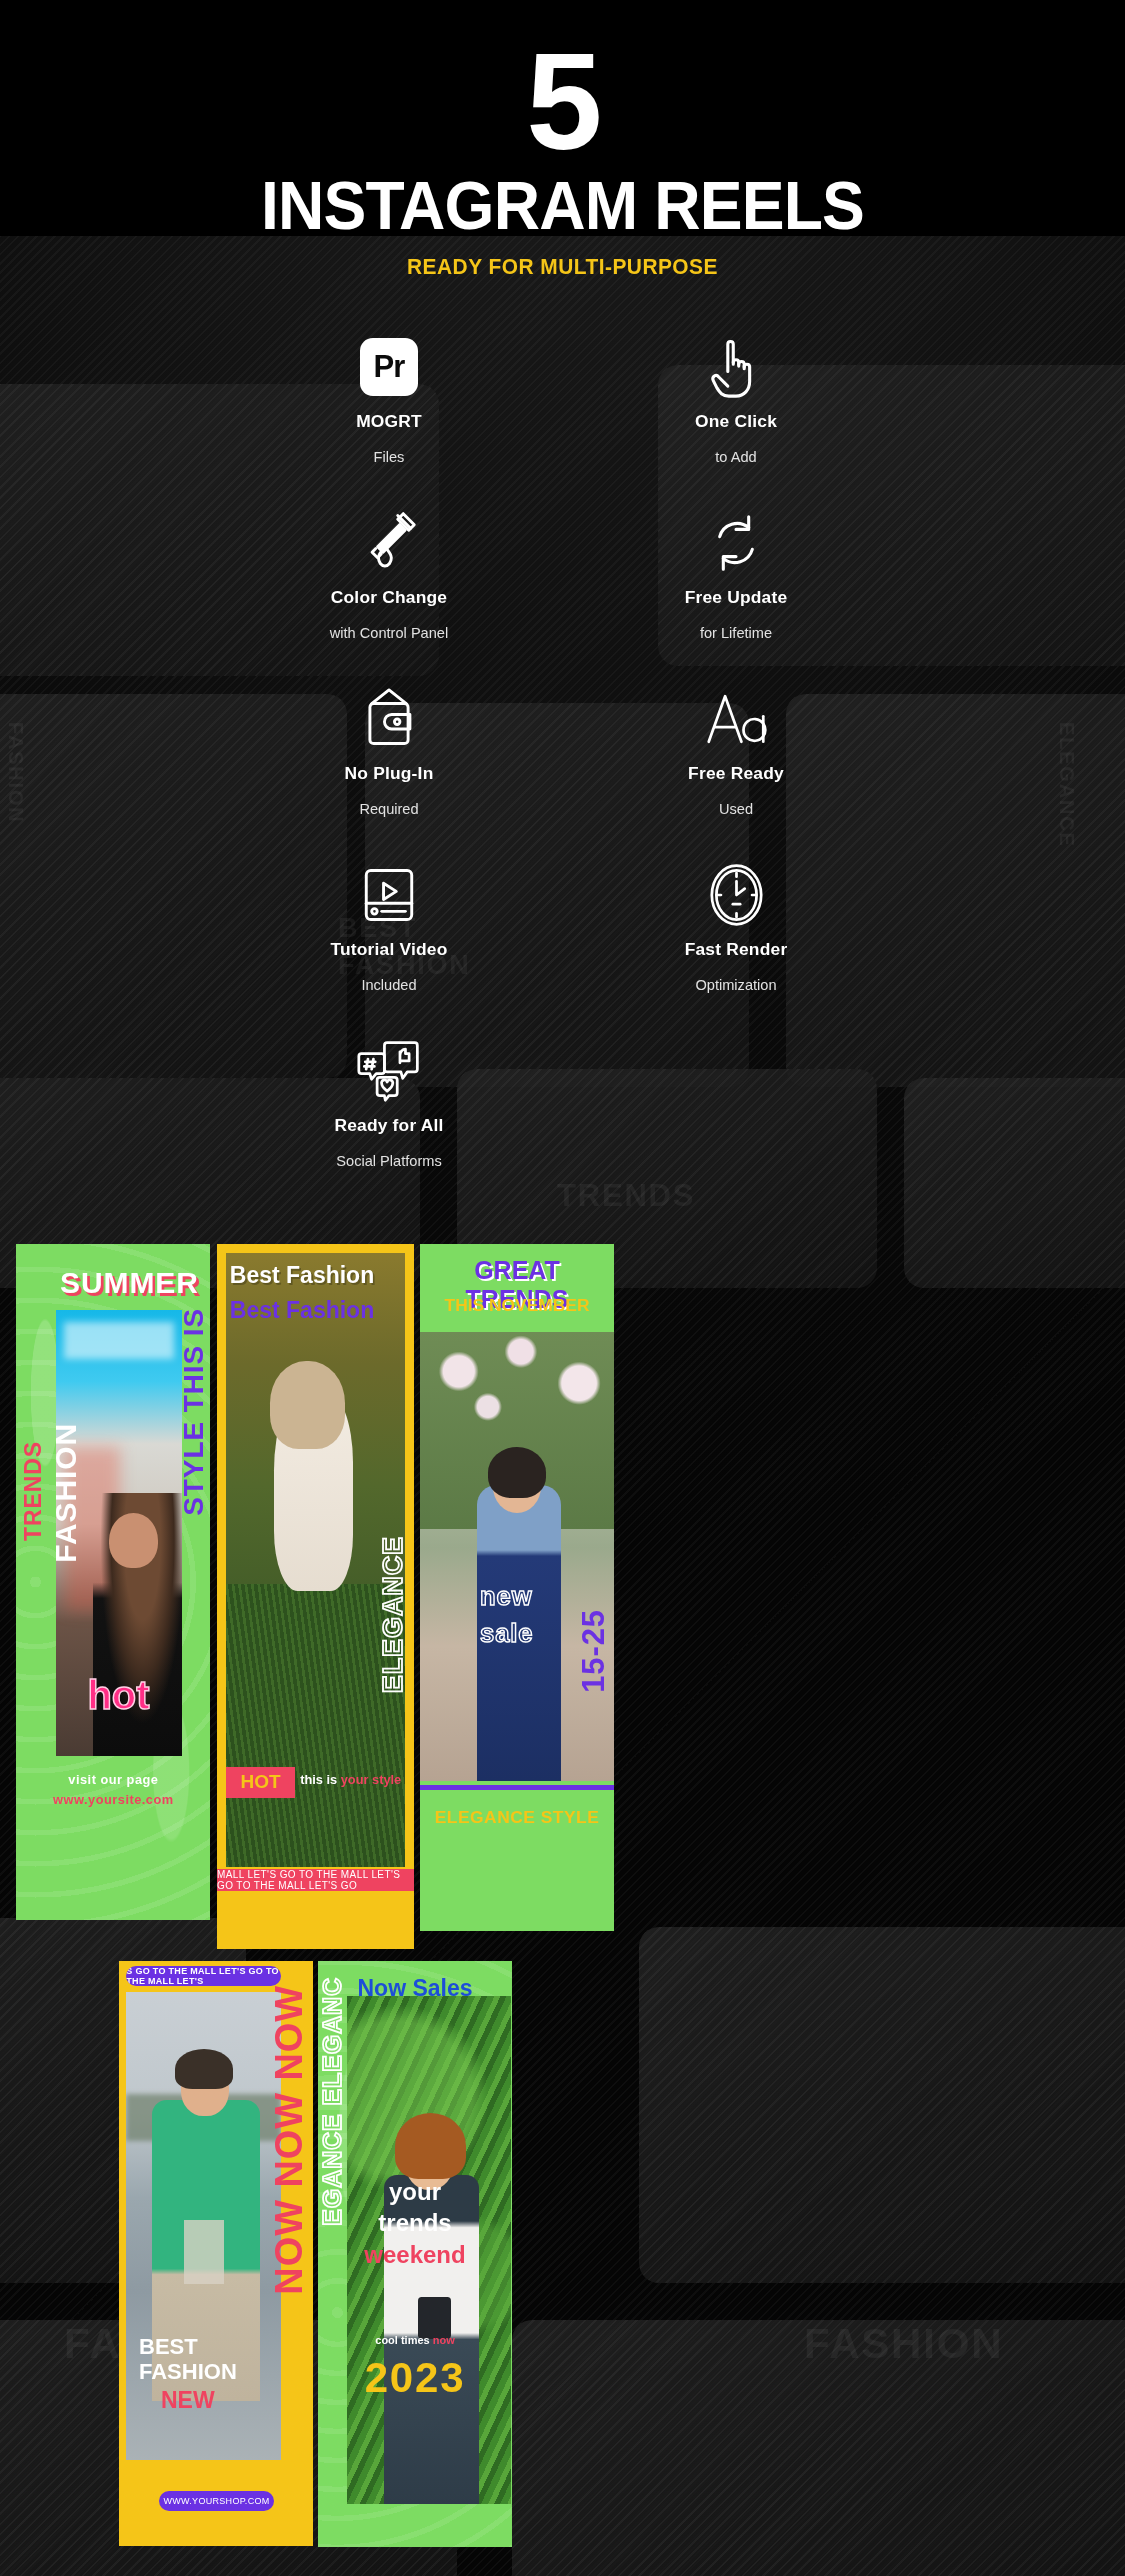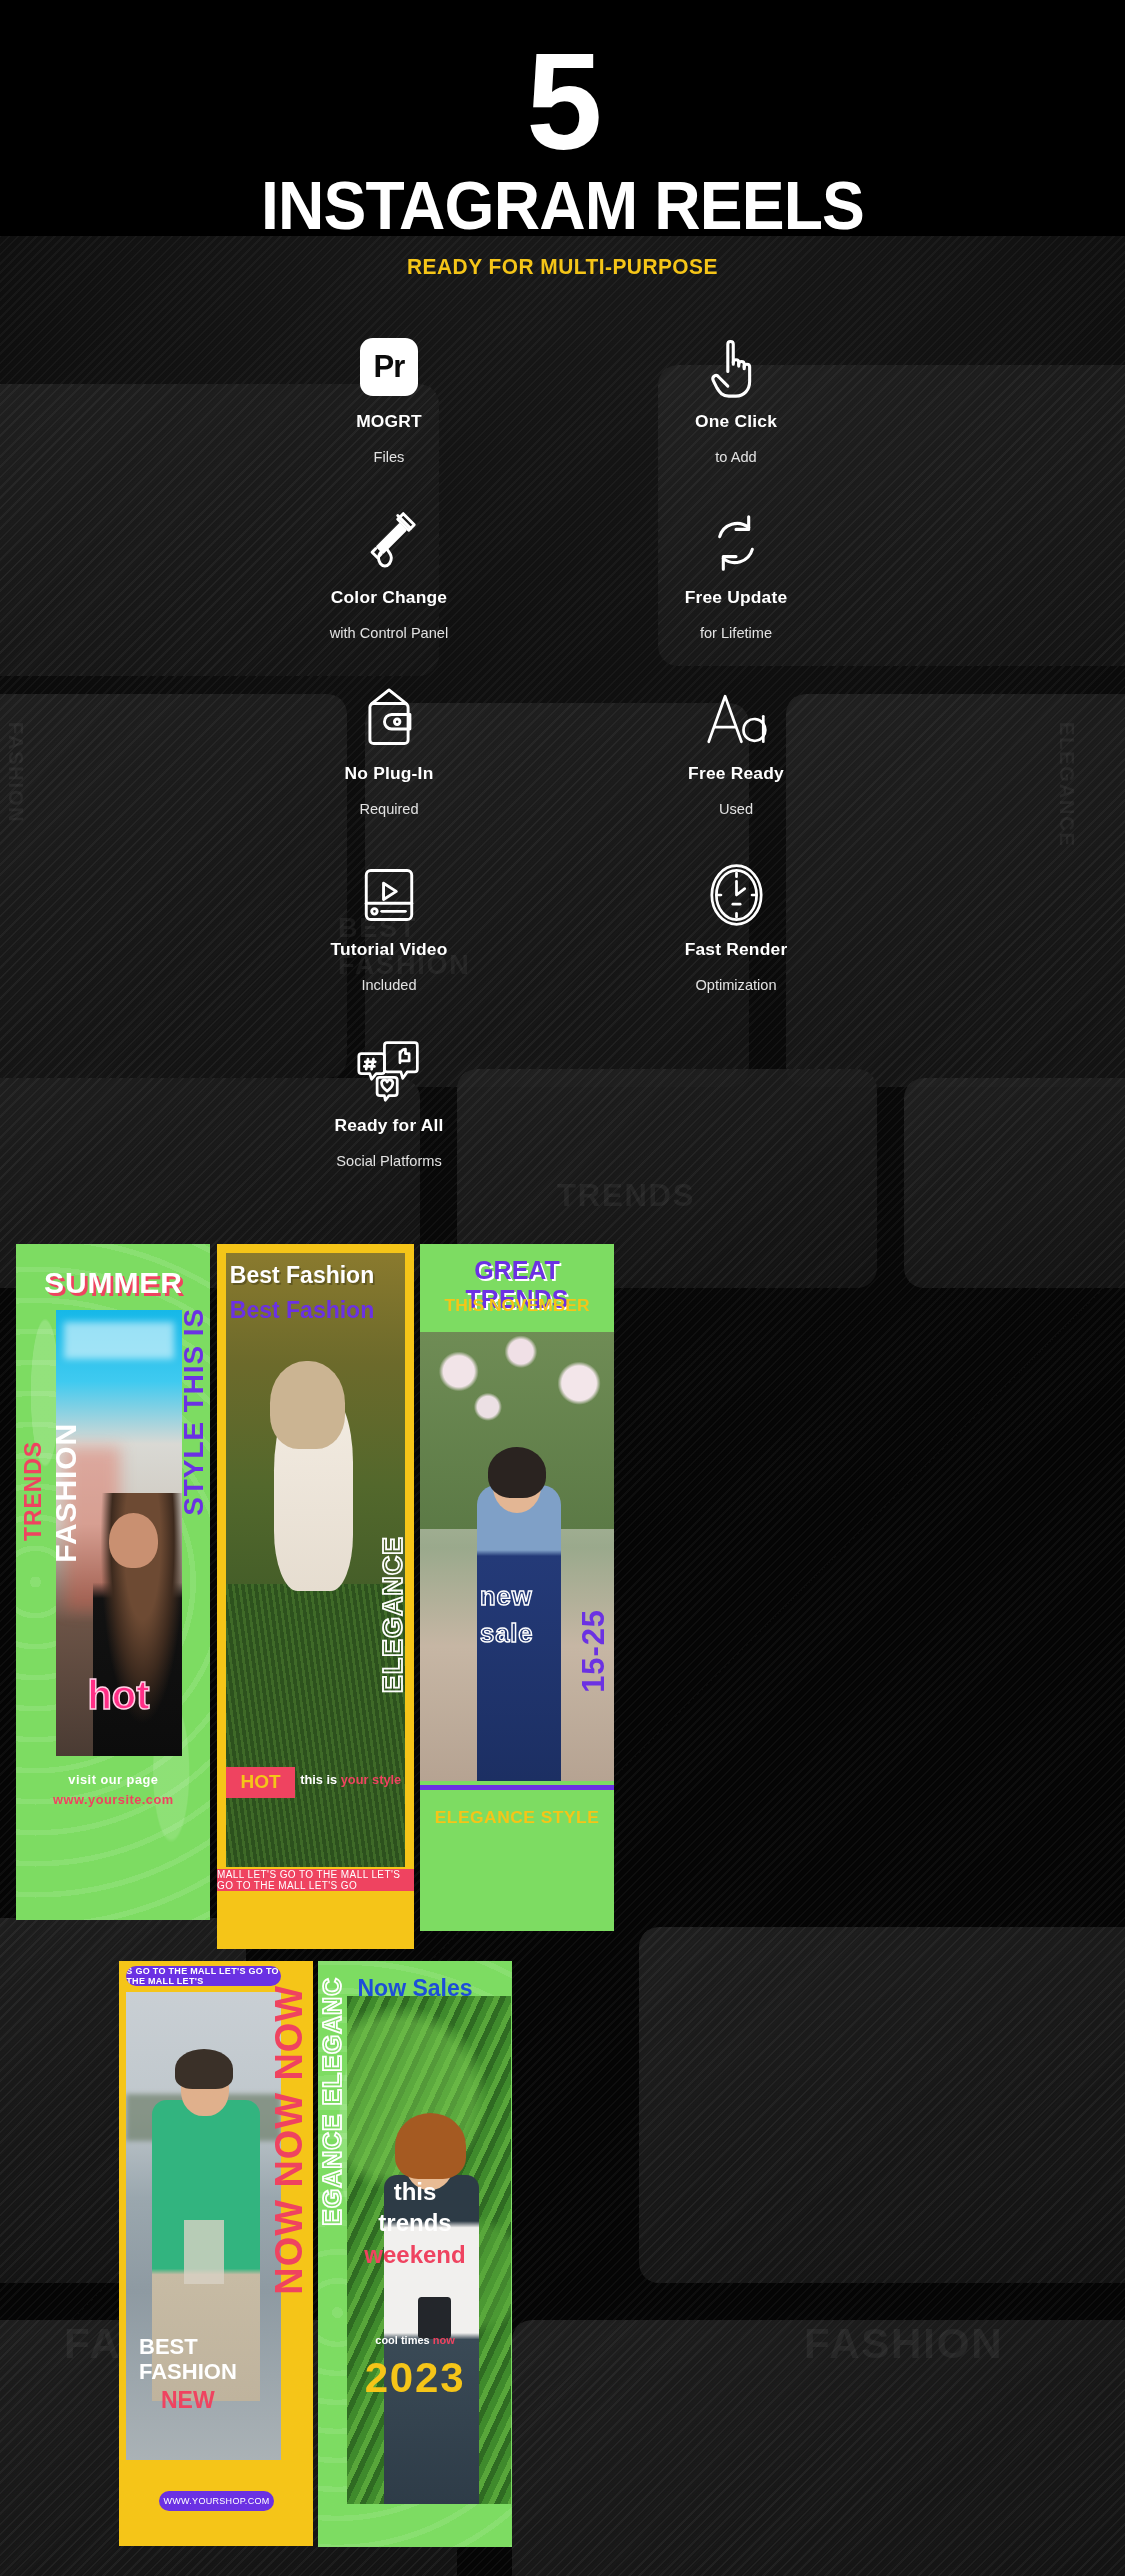--- a/index.html
+++ b/index.html
@@ -85,21 +85,21 @@
   
   #card1{ left:16.4px; top:3.7px; width:194px; height:676px; background:#7ddc62; }
   #card1 .bgswirl{
     position:absolute; inset:0;
     background:
       radial-gradient(closest-side at 15% 22%, rgba(255,255,255,.17) 0 48%, transparent 50%),
       radial-gradient(closest-side at 80% 78%, rgba(255,255,255,.13) 0 45%, transparent 48%),
       repeating-radial-gradient(circle at 10% 50%, rgba(255,255,255,.10) 0 5.5px, transparent 5.5px 31px);
   }
   #c1-summer{
-    position:absolute; top:22px; left:0; width:100%; text-align:center;
+    position:absolute; top:22px; left:16px; width:100%; text-align:center;
     font-size:30px; font-weight:800; color:#fff; letter-spacing:0.9px;
     text-shadow:2.7px 2.7px 0 #ef4360;
   }
   #c1-photo{ left:40px; top:66px; width:126px; height:446px; }
   #c1-trends{ left:3.7px; top:197px; font-size:23px; color:#ef4360; }
   #c1-fashion{ left:33px; top:179px; font-size:30px; color:#fff; }
   #c1-style{ right:0px; top:64px; font-size:28px; color:#6b31e3; }
   #c1-hot{
     position:absolute; left:71px; top:429px; font-size:40px; font-weight:800;
     color:#ff2e86; -webkit-text-stroke:1.4px #ffd1e6;
@@ -448,20 +448,20 @@
     <div id="c5-nowsales">Now Sales</div>
     <div class="photo" id="c5-photo">
       <div class="sky" style="background:repeating-linear-gradient(115deg,#2f6b22 0 5.5px,#3f8a2c 5.5px 12px,#58a63a 12px 17.4px);"></div>
       <div style="position:absolute;inset:0;background:radial-gradient(circle at 30% 20%, rgba(120,200,80,.5) 0 18%, transparent 22%),radial-gradient(circle at 75% 55%, rgba(90,170,60,.45) 0 16%, transparent 20%);"></div>
       <div style="position:absolute;left:37px;top:179px;width:95px;height:329px;background:linear-gradient(180deg,#2d3b46 0 14%, #f1f0ee 16% 48%, #3a4a56 50%, #2e3c48 100%);border-radius:12.8px 12.8px 0 0;"></div>
       <div style="position:absolute;left:58px;top:137px;width:49px;height:57px;border-radius:48%;background:#e8bb94;"></div>
       <div style="position:absolute;left:48px;top:117px;width:71px;height:66px;border-radius:52% 52% 34% 34%;background:#a55a22;"></div>
       <div style="position:absolute;left:71px;top:301px;width:33px;height:42px;background:#23262b;border-radius:3.7px;"></div>
     </div>
     <div class="vert outline-txt" id="c5-eleg">EGANCE ELEGANC</div>
-    <div id="c5-great">this</div>
+    <div id="c5-great">your</div>
     <div id="c5-trends">trends</div>
     <div id="c5-weekend">weekend</div>
     <div id="c5-cool"><span>cool times </span><b>now</b></div>
     <div id="c5-year">2023</div>
   </div>
 </div>
 
 
 </body></html>

